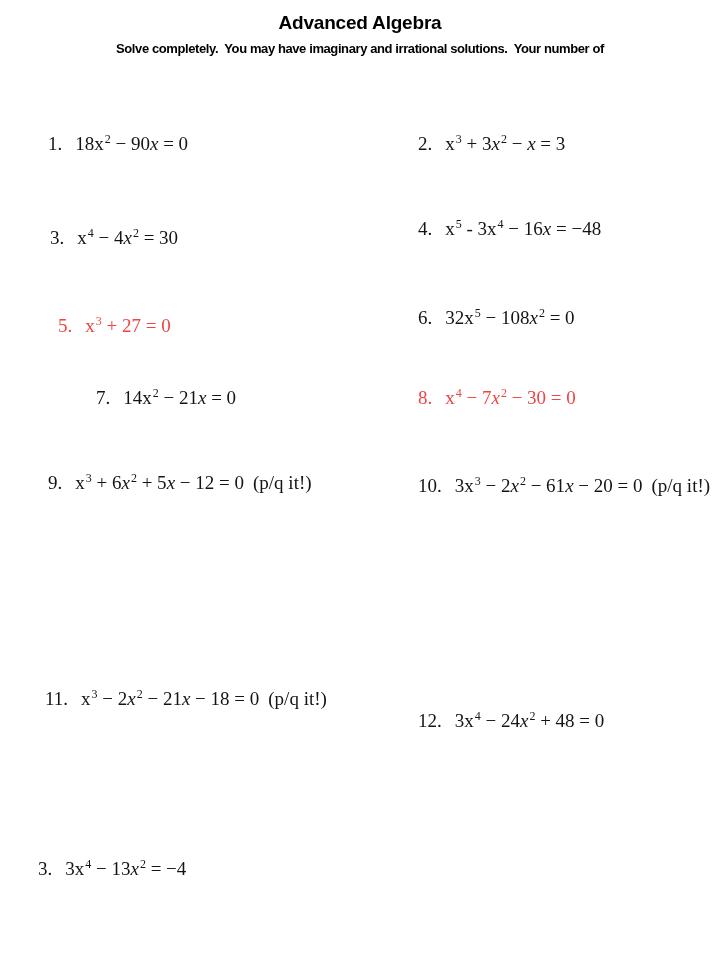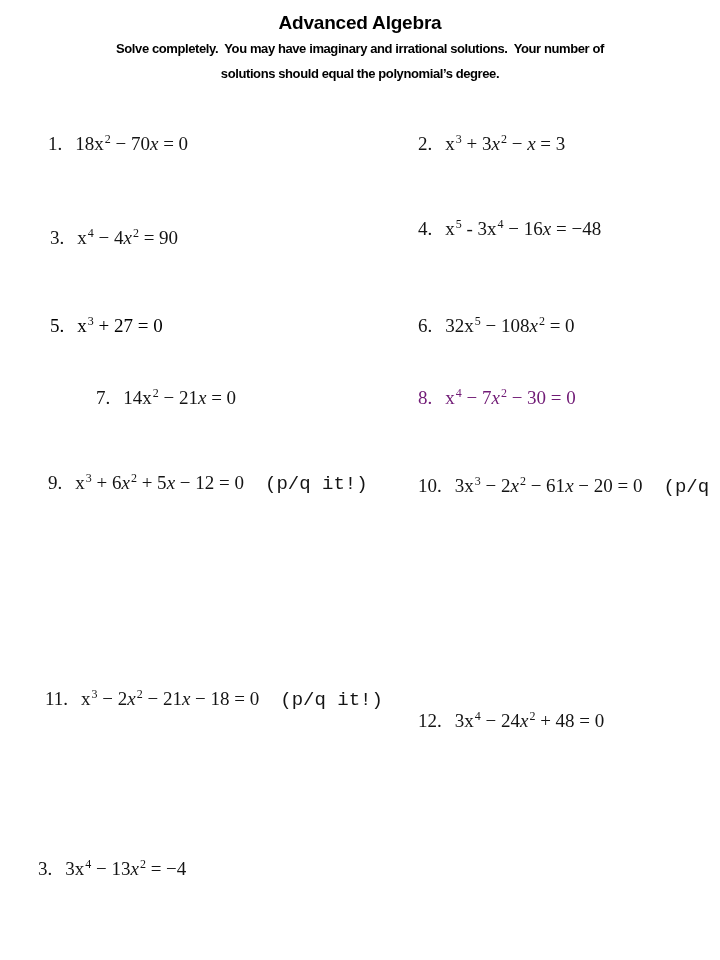--- a/index.html
+++ b/index.html
@@ -45,21 +45,21 @@
   .pnum {
     margin-right: 13px;
   }
   .seg-r { font-style: normal; }
   .seg-i { font-style: italic; }
   .seg-s {
     font-size: 12px;
     vertical-align: 7px;
     padding-left: 1px;
   }
-  .pnote { margin-left: 21px; font-family: Liberation Mono, monospace; }
+  .pnote { margin-left: 9px; }
   
   .pos-1  { left: 48px;  top: 127px; }
   .pos-2  { left: 418px; top: 127px; }
   .pos-3  { left: 50px;  top: 221px; }
   .pos-4  { left: 418px; top: 212px; }
   .pos-5  { left: 50px;  top: 309px; }
   .pos-6  { left: 418px; top: 301px; }
   .pos-7  { left: 48px;  top: 381px; margin-left: 48px; }
   .pos-8  { left: 418px; top: 381px; }
   .pos-9  { left: 48px;  top: 466px; }
@@ -67,30 +67,29 @@
   .pos-11 { left: 45px;  top: 682px; }
   .pos-12 { left: 418px; top: 684px; margin-top: 20px; }
   .pos-13 { left: 38px;  top: 852px; }
 </style>
 </head>
 <body style="background: rgb(255, 255, 255);">
 
 <header style="color: rgb(0, 0, 0);">
   <div class="title">Advanced Algebra</div>
   <div class="subtitle">Solve completely.&nbsp; You may have imaginary and irrational solutions.&nbsp; Your number of</div>
-  <div class="subtitle">solutions should equal the polynomial’s degree.</div>
 </header>
 
 <main id="problems">
-    <div class="problem pos-1" style="color: rgb(20, 20, 20);"><span class="pnum">1.</span><span class="peq"><span class="seg-r">18x</span><span class="seg-s">2</span><span class="seg-r"> − 70</span><span class="seg-i">x</span><span class="seg-r"> = 0</span></span></div>
+    <div class="problem pos-1" style="color: rgb(20, 20, 20);"><span class="pnum">1.</span><span class="peq"><span class="seg-r">18x</span><span class="seg-s">2</span><span class="seg-r"> − 90</span><span class="seg-i">x</span><span class="seg-r"> = 0</span></span></div>
     <div class="problem pos-2" style="color: rgb(20, 20, 20);"><span class="pnum">2.</span><span class="peq"><span class="seg-r">x</span><span class="seg-s">3</span><span class="seg-r"> + 3</span><span class="seg-i">x</span><span class="seg-s">2</span><span class="seg-r"> − </span><span class="seg-i">x</span><span class="seg-r"> = 3</span></span></div>
-    <div class="problem pos-3" style="color: rgb(20, 20, 20);"><span class="pnum">3.</span><span class="peq"><span class="seg-r">x</span><span class="seg-s">4</span><span class="seg-r"> − 4</span><span class="seg-i">x</span><span class="seg-s">2</span><span class="seg-r"> = 90</span></span></div>
+    <div class="problem pos-3" style="color: rgb(20, 20, 20);"><span class="pnum">3.</span><span class="peq"><span class="seg-r">x</span><span class="seg-s">4</span><span class="seg-r"> − 4</span><span class="seg-i">x</span><span class="seg-s">2</span><span class="seg-r"> = 30</span></span></div>
     <div class="problem pos-4" style="color: rgb(20, 20, 20);"><span class="pnum">4.</span><span class="peq"><span class="seg-r">x</span><span class="seg-s">5</span><span class="seg-r"> - 3x</span><span class="seg-s">4</span><span class="seg-r"> − 16</span><span class="seg-i">x</span><span class="seg-r"> = −48</span></span></div>
-    <div class="problem pos-5" style="color: #000000;"><span class="pnum">5.</span><span class="peq"><span class="seg-r">x</span><span class="seg-s">3</span><span class="seg-r"> + 27 = 0</span></span></div>
-    <div class="problem pos-6" style="color: rgb(20, 20, 20); margin-top: 8px;"><span class="pnum">6.</span><span class="peq"><span class="seg-r">32x</span><span class="seg-s">5</span><span class="seg-r"> − 108</span><span class="seg-i">x</span><span class="seg-s">2</span><span class="seg-r"> = 0</span></span></div>
+    <div class="problem pos-5" style="color: #ef4444; margin-left: 8px;"><span class="pnum">5.</span><span class="peq"><span class="seg-r">x</span><span class="seg-s">3</span><span class="seg-r"> + 27 = 0</span></span></div>
+    <div class="problem pos-6" style="color: rgb(20, 20, 20);"><span class="pnum">6.</span><span class="peq"><span class="seg-r">32x</span><span class="seg-s">5</span><span class="seg-r"> − 108</span><span class="seg-i">x</span><span class="seg-s">2</span><span class="seg-r"> = 0</span></span></div>
     <div class="problem pos-7" style="color: rgb(20, 20, 20);"><span class="pnum">7.</span><span class="peq"><span class="seg-r">14x</span><span class="seg-s">2</span><span class="seg-r"> − 21</span><span class="seg-i">x</span><span class="seg-r"> = 0</span></span></div>
-    <div class="problem pos-8" style="color: #701a75;"><span class="pnum">8.</span><span class="peq"><span class="seg-r">x</span><span class="seg-s">4</span><span class="seg-r"> − 7</span><span class="seg-i">x</span><span class="seg-s">2</span><span class="seg-r"> − 30 = 0</span></span></div>
+    <div class="problem pos-8" style="color: #ef4444;"><span class="pnum">8.</span><span class="peq"><span class="seg-r">x</span><span class="seg-s">4</span><span class="seg-r"> − 7</span><span class="seg-i">x</span><span class="seg-s">2</span><span class="seg-r"> − 30 = 0</span></span></div>
     <div class="problem pos-9" style="color: rgb(20, 20, 20);"><span class="pnum">9.</span><span class="peq"><span class="seg-r">x</span><span class="seg-s">3</span><span class="seg-r"> + 6</span><span class="seg-i">x</span><span class="seg-s">2</span><span class="seg-r"> + 5</span><span class="seg-i">x</span><span class="seg-r"> − 12 = 0</span></span><span class="pnote">(p/q it!)</span></div>
     <div class="problem pos-10" style="color: rgb(20, 20, 20);"><span class="pnum">10.</span><span class="peq"><span class="seg-r">3x</span><span class="seg-s">3</span><span class="seg-r"> − 2</span><span class="seg-i">x</span><span class="seg-s">2</span><span class="seg-r"> − 61</span><span class="seg-i">x</span><span class="seg-r"> − 20 = 0</span></span><span class="pnote">(p/q it!)</span></div>
     <div class="problem pos-11" style="color: rgb(20, 20, 20);"><span class="pnum">11.</span><span class="peq"><span class="seg-r">x</span><span class="seg-s">3</span><span class="seg-r"> − 2</span><span class="seg-i">x</span><span class="seg-s">2</span><span class="seg-r"> − 21</span><span class="seg-i">x</span><span class="seg-r"> − 18 = 0</span></span><span class="pnote">(p/q it!)</span></div>
     <div class="problem pos-12" style="color: rgb(20, 20, 20);"><span class="pnum">12.</span><span class="peq"><span class="seg-r">3x</span><span class="seg-s">4</span><span class="seg-r"> − 24</span><span class="seg-i">x</span><span class="seg-s">2</span><span class="seg-r"> + 48 = 0</span></span></div>
     <div class="problem pos-13" style="color: rgb(20, 20, 20);"><span class="pnum">3.</span><span class="peq"><span class="seg-r">3x</span><span class="seg-s">4</span><span class="seg-r"> − 13</span><span class="seg-i">x</span><span class="seg-s">2</span><span class="seg-r"> = −4</span></span></div>
   </main>
 
 </body></html>

